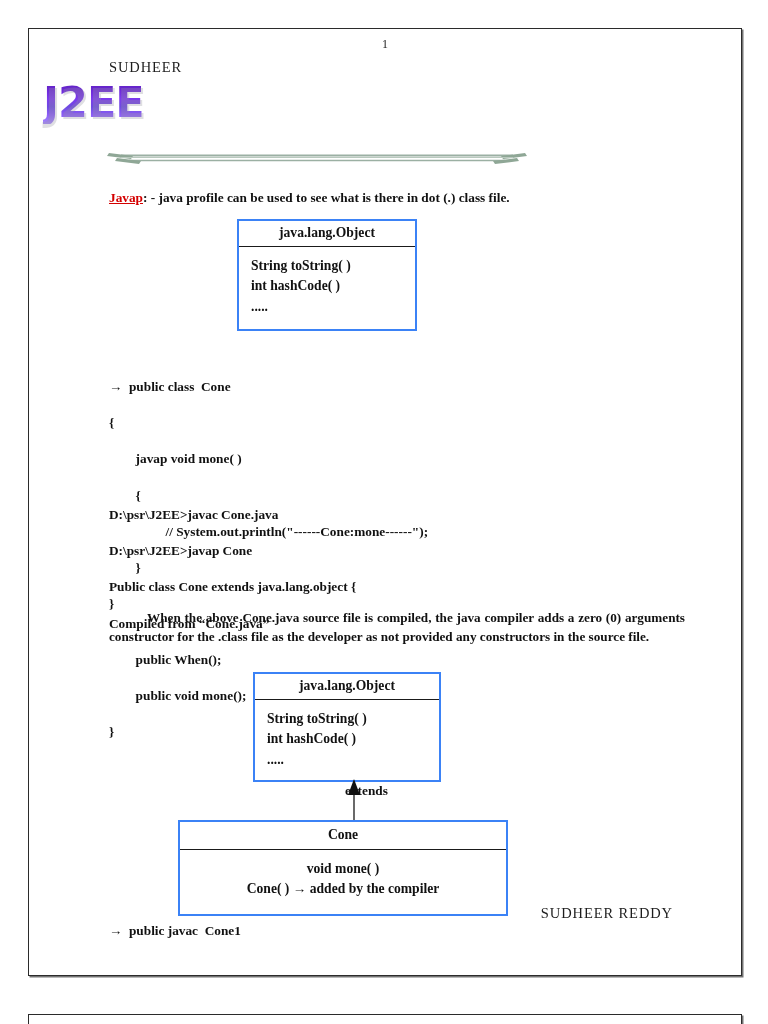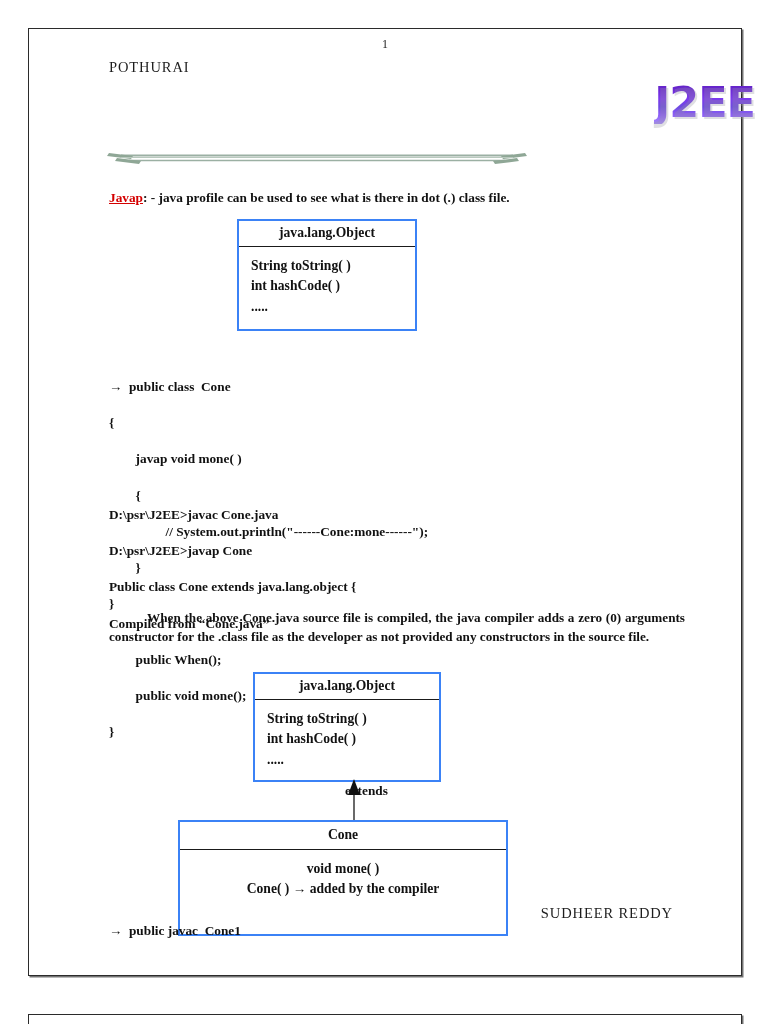--- a/index.html
+++ b/index.html
@@ -70,21 +70,21 @@
     color: #1d1d1d;
     letter-spacing: 0.9px;
   }
 
   
   .wordart-wrap {
     position: absolute;
     top: 52px;
     left: 0;
     width: 100%;
-    text-align: right;
+    text-align: left;
   }
   .wordart {
     display: inline-block;
     font-family: "DejaVu Sans", sans-serif;
     font-weight: 700;
     font-size: 43px;
     letter-spacing: -1px;
     line-height: 1;
     background-image: linear-gradient(180deg,
         #5b21b6 0%, #6d28d9 22%, #7c3aed 42%,
@@ -154,21 +154,21 @@
   .uml-body.centered {
     text-align: center;
     padding: 9px 0 8px 0;
   }
 
   
   #uml-object-1 { left: 208px; top: 190px; width: 180px; height: 112px; }
   
   #uml-object-2 { left: 224px; top: 643px; width: 188px; height: 110px; }
   
-  #uml-cone { left: 149px; top: 791px; width: 330px; height: 116px; }
+  #uml-cone { left: 149px; top: 791px; width: 330px; height: 96px; }
   #uml-cone .uml-title { padding: 5px 0 6px 0; }
 
   
   .extends-arrow {
     position: absolute;
     left: 310px;
     top: 750px;
     width: 30px;
     height: 44px;
   }
@@ -229,21 +229,21 @@
 </head>
 <body>
 
 <div class="viewport">
 
   <div class="page">
     <div class="page-inner">
 
       <div class="page-number">1</div>
 
-      <div class="header-name">POTHURAI</div>
+      <div class="header-name">SUDHEER</div>
 
       <div class="wordart-wrap">
         <span class="wordart">J2EE</span>
       </div>
 
       <div class="deco-rule">
         <svg width="420" height="22" viewBox="0 0 420 22" xmlns="http://www.w3.org/2000/svg">
           <g stroke="#9bb0a3" fill="none">
             <line x1="14" y1="8.5" x2="406" y2="8.5" stroke-width="2.2"></line>
             <line x1="22" y1="13.5" x2="398" y2="13.5" stroke-width="1.6"></line>

